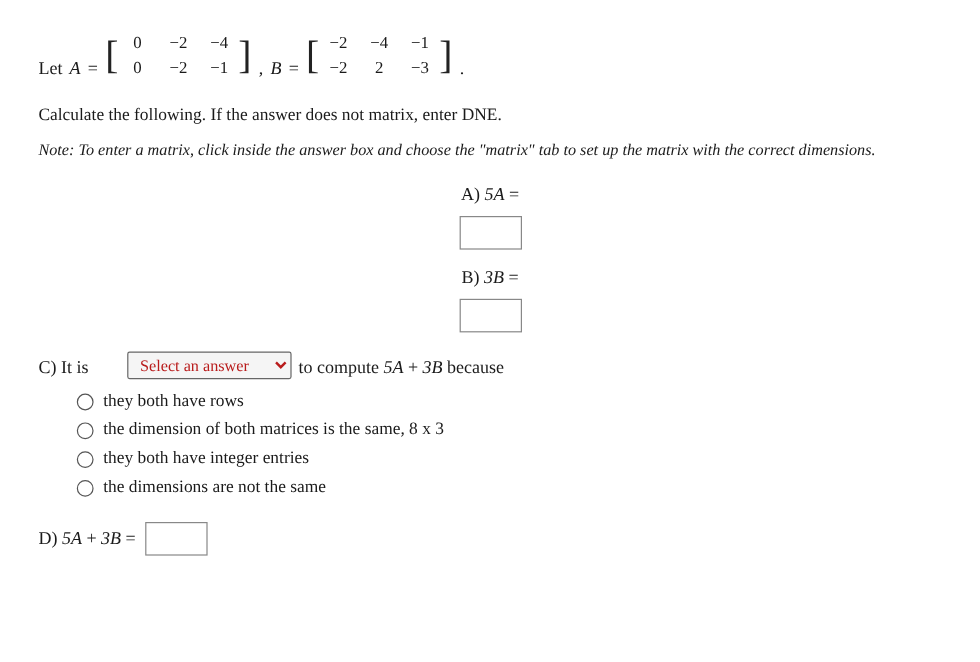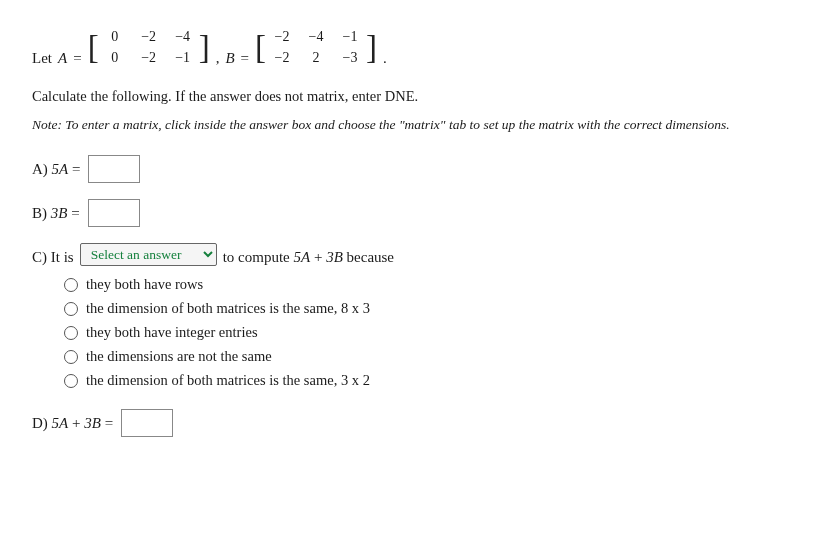--- a/index.html
+++ b/index.html
@@ -57,20 +57,21 @@
       font-size: 13.5px;
       margin-bottom: 20px;
       line-height: 1.5;
     }
     .part {
       margin-bottom: 16px;
       display: flex;
       align-items: center;
       gap: 8px;
       font-size: 15px;
+      flex-direction: column;
     }
     .answer-box {
       border: 1px solid #888;
       width: 52px;
       height: 28px;
       display: inline-block;
       vertical-align: middle;
     }
     .part-c {
       margin-bottom: 14px;
@@ -85,21 +86,22 @@
     }
     .select-answer {
       border: 1px solid #666;
       background: #f5f5f5;
       border-radius: 2px;
       padding: 2px 18px 2px 6px;
       font-size: 13.5px;
       font-family: inherit;
       appearance: auto;
       cursor: pointer;
-      color: #15803d;
+      color: #b91c1c;
+      margin-left: 26px;
     }
     .radio-options {
       margin-left: 32px;
     }
     .radio-option {
       display: flex;
       align-items: center;
       gap: 8px;
       margin-bottom: 7px;
       font-size: 14.5px;
@@ -207,24 +209,20 @@
     <label class="radio-option">
       <span class="radio-circle"></span>
       <span>they both have integer entries</span>
     </label>
 
     <label class="radio-option">
       <span class="radio-circle"></span>
       <span>the dimensions are not the same</span>
     </label>
 
-    <label class="radio-option">
-      <span class="radio-circle"></span>
-      <span>the dimension of both matrices is the same, 3 x 2</span>
-    </label>
 
   </div>
 </div>
 
 <div class="part-d">
   <span>D) <em>5A</em> + <em>3B</em> =</span>
   <span class="answer-box"></span>
 </div>
 
 </body></html>

